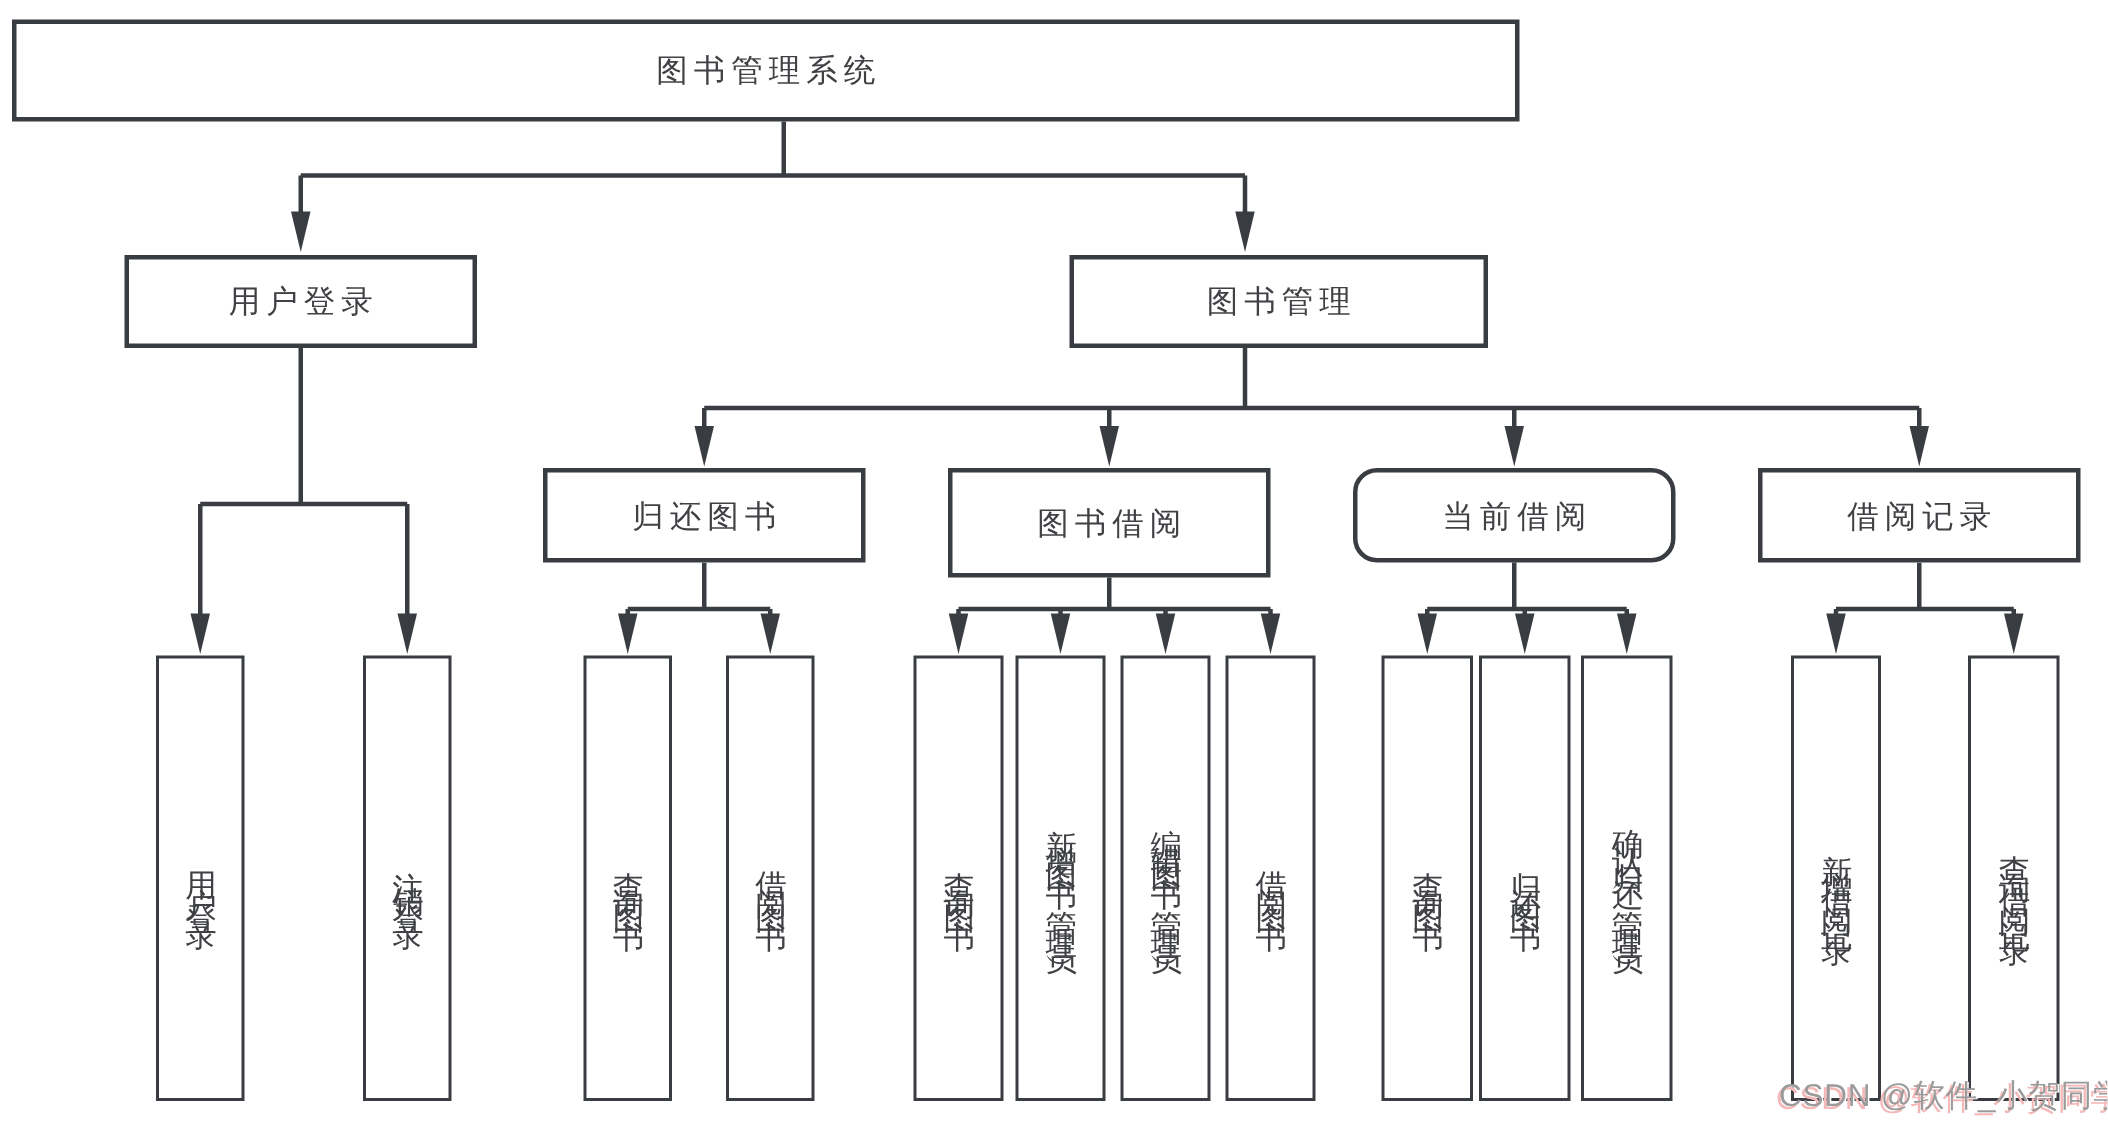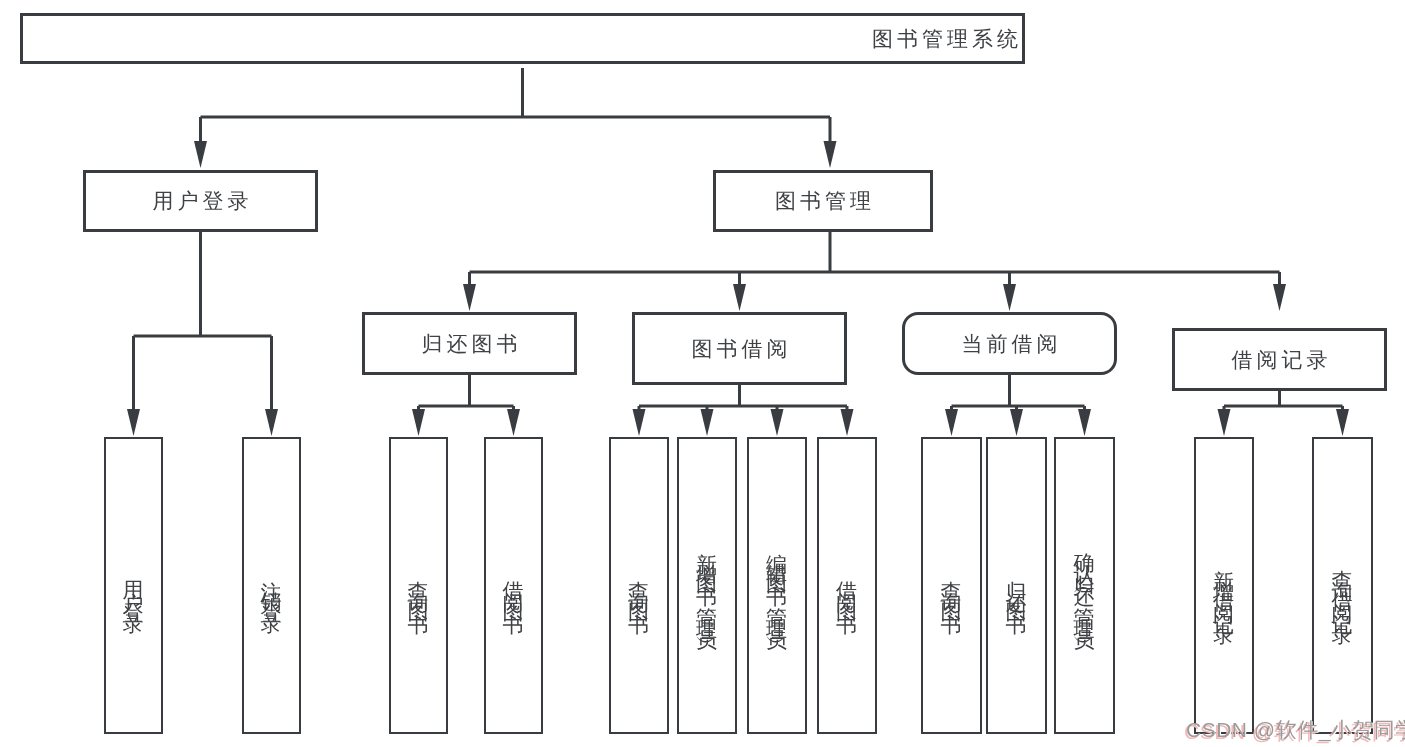--- a/index.html
+++ b/index.html
@@ -74,28 +74,28 @@
     top: 716px;
     z-index: 3;
     font-size: 21px;
     color: var(--watermark);
     text-shadow: -2px 2px 0 var(--watermark_shadow), 1px 1px 0 #ffffff;
     white-space: nowrap;
     letter-spacing: 0.5px;
   }
 
   
-  .n-root   { left: 20px;  top: 13px;  width: 1005px; height: 51px; justify-content: flex-end; }
+  .n-root   { left: 8px;  top: 13px;  width: 1005px; height: 68px; }
   .n-login  { left: 83px;  top: 170px; width: 235px;  height: 62px; }
-  .n-mgmt   { left: 713px; top: 170px; width: 220px;  height: 62px; text-align: center; }
+  .n-mgmt   { left: 713px; top: 170px; width: 279px;  height: 62px; text-align: center; }
 
   .n-l3-a { left: 362px;  top: 312px; width: 215px; height: 63px; }
   .n-l3-b { left: 632px;  top: 312px; width: 215px; height: 73px; }
   .n-l3-c { left: 902px;  top: 312px; width: 215px; height: 63px; border-radius: 16px; }
-  .n-l3-d { left: 1172px; top: 312px; width: 215px; height: 63px; margin-top: 16px; }
+  .n-l3-d { left: 1172px; top: 312px; width: 215px; height: 63px; }
 
   .lf { top: 437px; height: 297px; }
   .lf-1  { left: 104px;  width: 59px; }
   .lf-2  { left: 242px;  width: 59px; }
   .lf-3  { left: 389px;  width: 59px; }
   .lf-4  { left: 484px;  width: 59px; }
   .lf-5  { left: 609px;  width: 60px; }
   .lf-6  { left: 677px;  width: 60px; }
   .lf-7  { left: 747px;  width: 60px; }
   .lf-8  { left: 817px;  width: 60px; }

